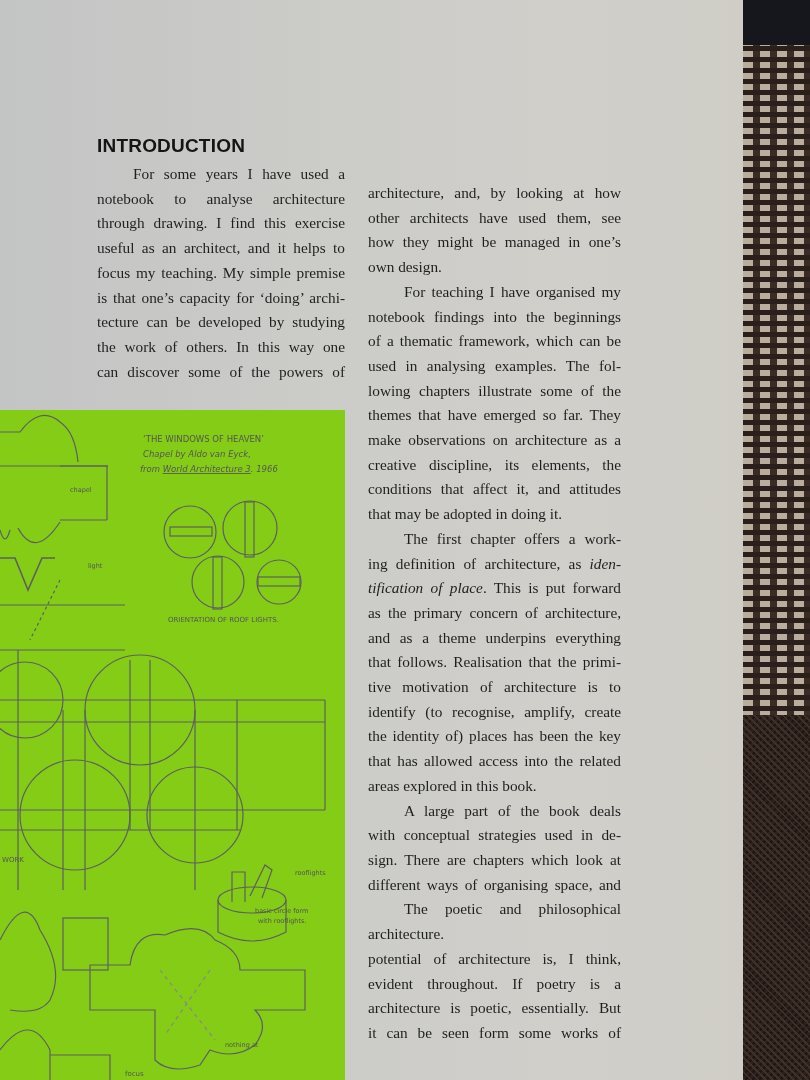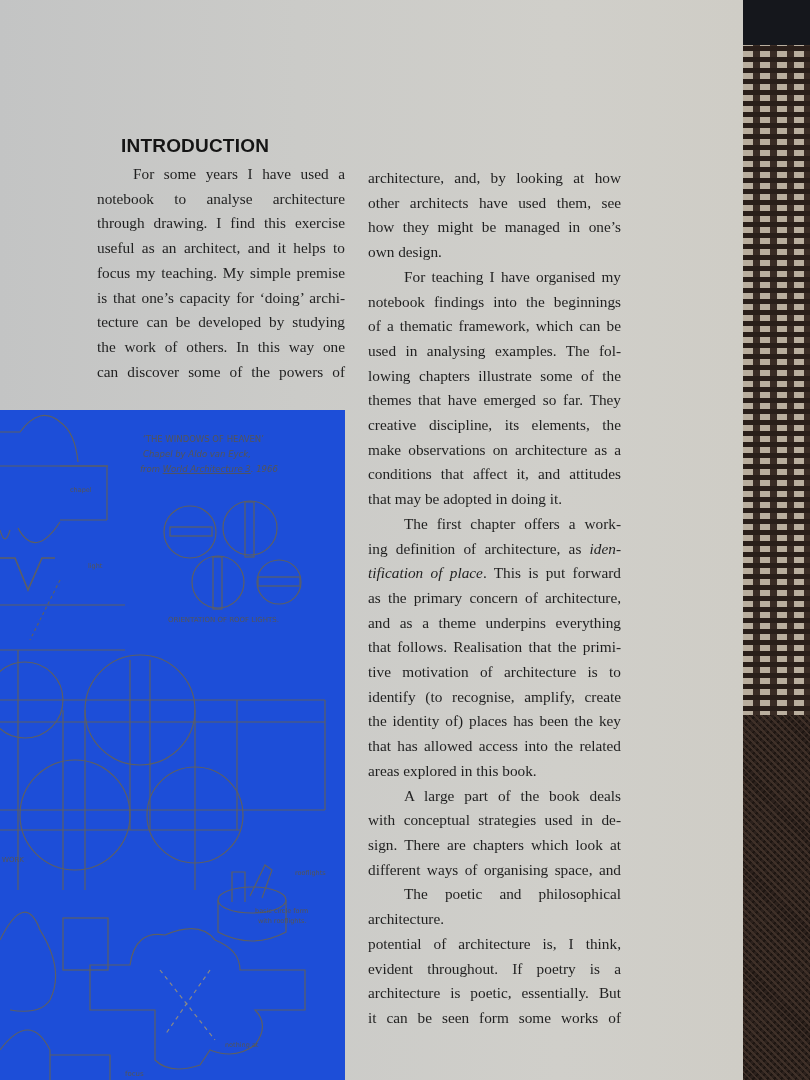--- a/index.html
+++ b/index.html
@@ -26,32 +26,32 @@
   .backdrop-weave-dark {
     position: absolute; left: 743px; top: 715px; width: 67px; height: 365px;
     background-color: #2c211c;
     background-image:
       repeating-linear-gradient(45deg, #3f3028 0 2px, transparent 2px 5px),
       repeating-linear-gradient(-45deg, #1e1612 0 2px, transparent 2px 5px);
   }
   .heading {
     position: absolute; left: 97px; top: 135px;
     font-family: "Liberation Sans", sans-serif; font-weight: bold;
-    font-size: 19px; color: #151515; letter-spacing: 0.2px; margin-left: 24px;
+    font-size: 19px; color: #151515; letter-spacing: 0.2px;
   }
   .col { position: absolute; color: #1f1f1f; font-size: 15.3px; line-height: 24.7px; }
   .col-left { left: 97px; top: 162px; width: 248px; }
-  .col-right { left: 368px; top: 166px; width: 253px; }
+  .col-right { left: 368px; top: 181px; width: 253px; }
   .line { display: block; white-space: nowrap; text-align: justify; text-align-last: justify; }
   .line.last { text-align-last: left; }
   .indent { padding-left: 36px; }
   em { font-style: italic; font-family: Liberation Serif, serif; }
   .sketch {
     position: absolute; left: 0; top: 410px; width: 345px; height: 670px;
-    background: #1d4ed8;
+    background: #84cc16;
     text-decoration: underline;
   }
   .sketch svg { position: absolute; left: 0; top: 0; }
   .hand { font-family: "DejaVu Sans", sans-serif; fill: #555; }
 </style>
 </head>
 <body>
 
 <div class="page"></div>
 <div class="backdrop-dark"></div>
@@ -78,22 +78,22 @@
   <span class="line">other architects have used them, see</span>
   <span class="line">how they might be managed in one’s</span>
   <span class="line last">own design.</span>
 
   <span class="line indent">For teaching I have organised my</span>
   <span class="line">notebook findings into the beginnings</span>
   <span class="line">of a thematic framework, which can be</span>
   <span class="line">used in analysing examples. The fol-</span>
   <span class="line">lowing chapters illustrate some of the</span>
   <span class="line">themes that have emerged so far. They</span>
+  <span class="line">make observations on architecture as a</span>
   <span class="line">creative discipline, its elements, the</span>
-  <span class="line">make observations on architecture as a</span>
   <span class="line">conditions that affect it, and attitudes</span>
   <span class="line last">that may be adopted in doing it.</span>
 
   <span class="line indent">The first chapter offers a work-</span>
   <span class="line"><span>ing definition of architecture, as </span><em>iden-</em></span>
   <span class="line"><em>tification of place</em><span>. This is put forward</span></span>
   <span class="line">as the primary concern of architecture,</span>
   <span class="line">and as a theme underpins everything</span>
   <span class="line">that follows. Realisation that the primi-</span>
   <span class="line">tive motivation of architecture is to</span>

